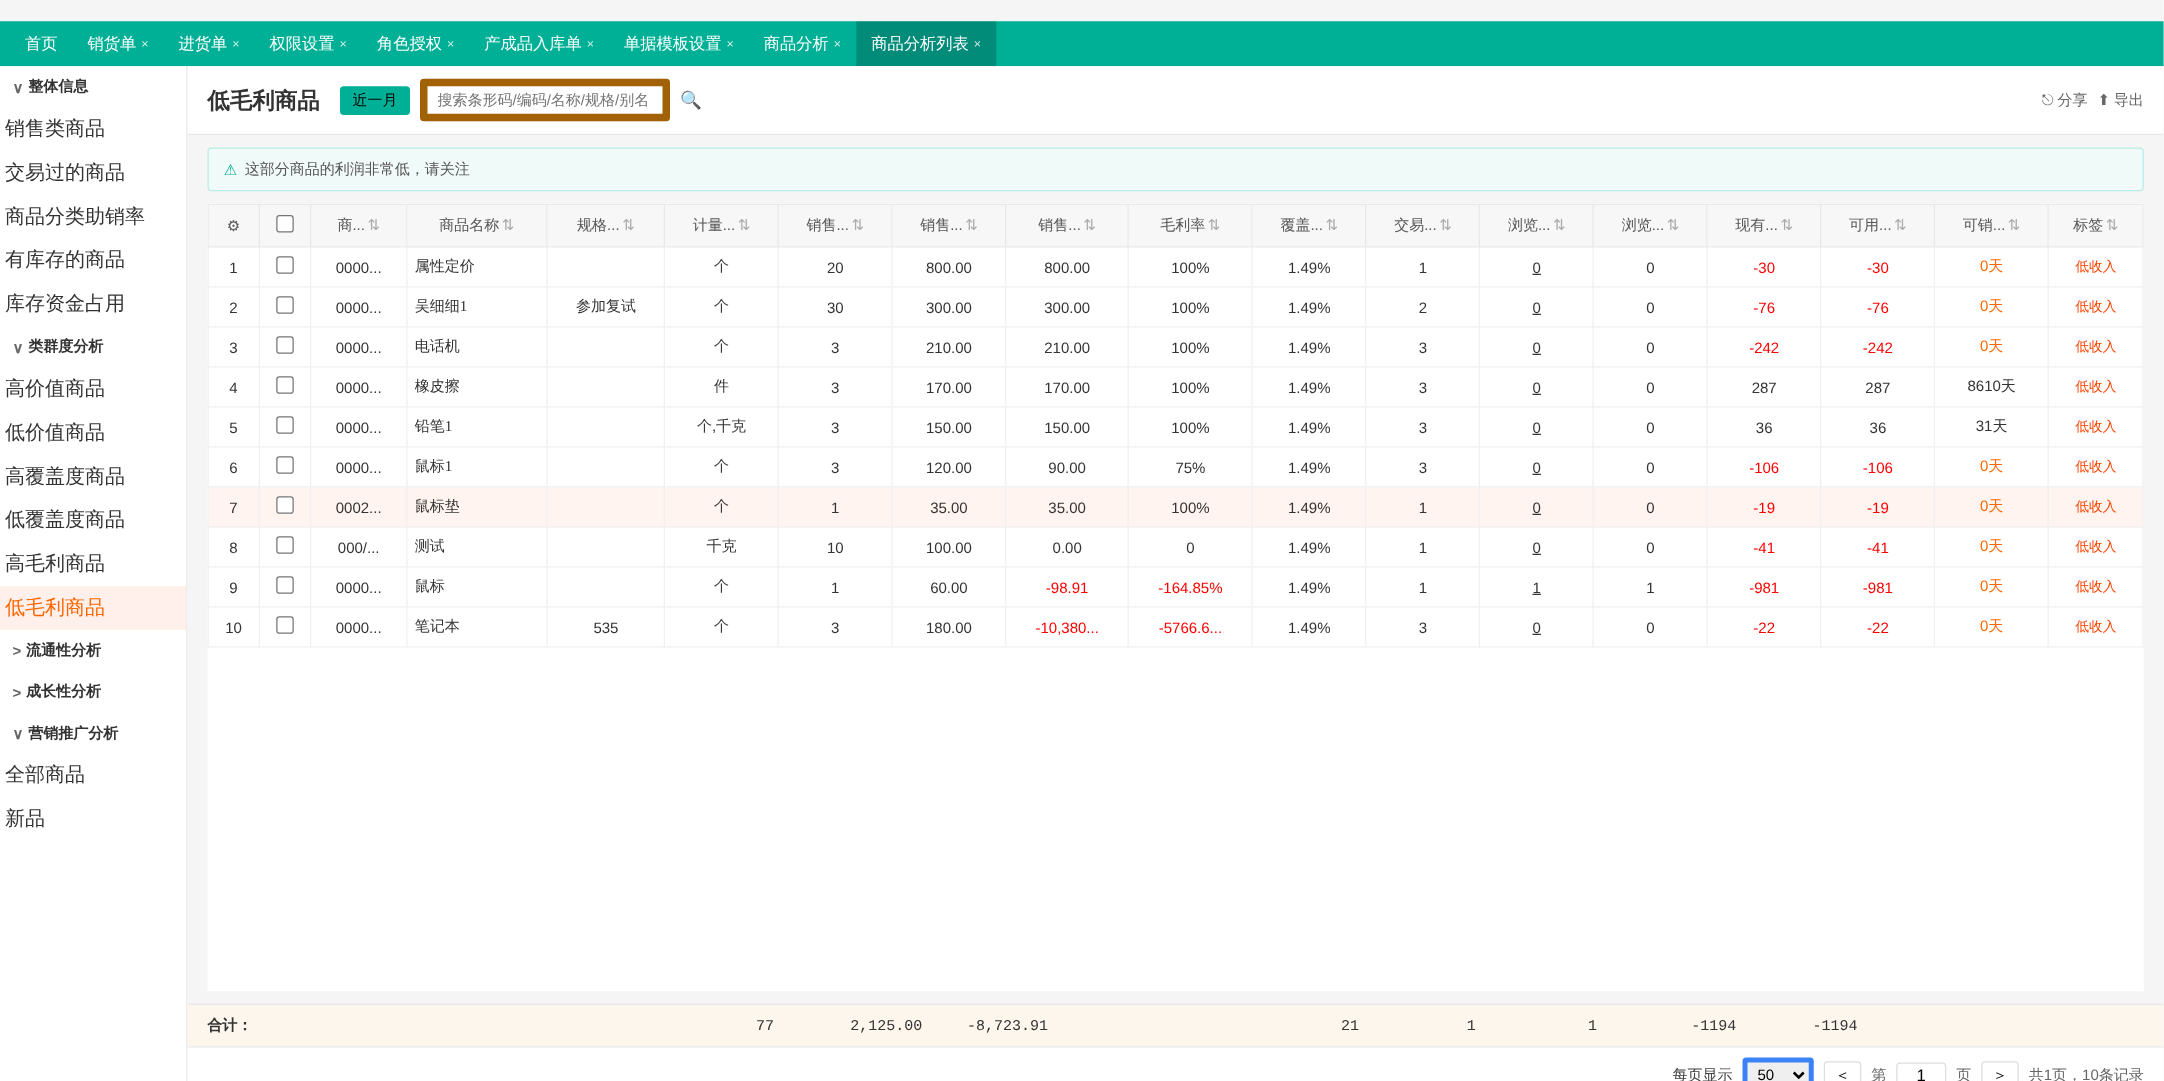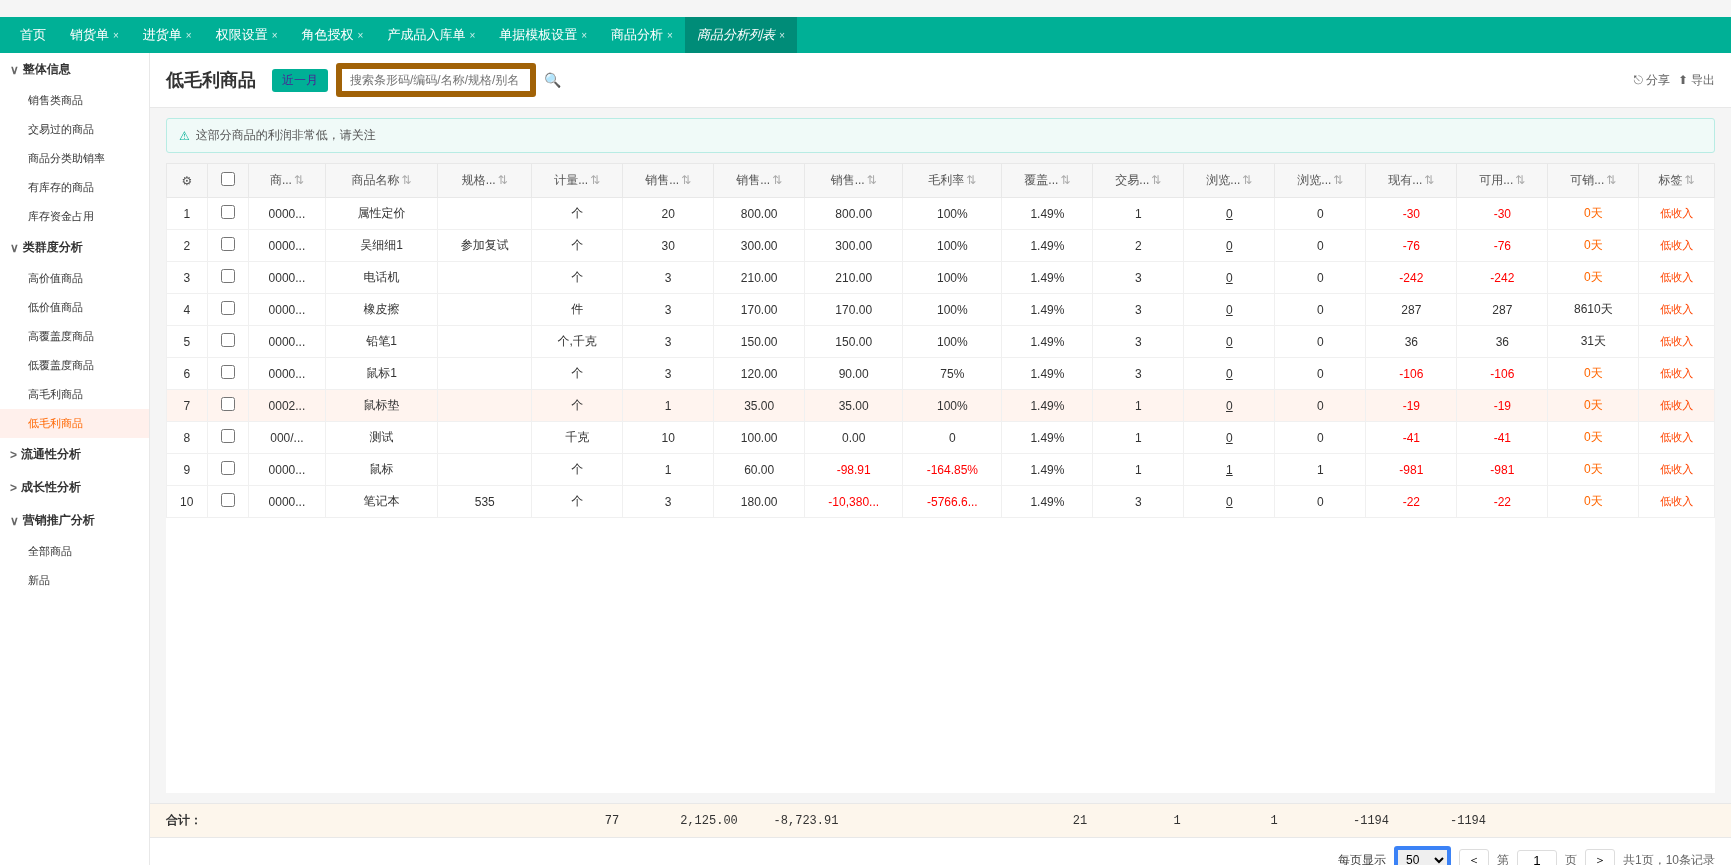--- a/index.html
+++ b/index.html
@@ -17,21 +17,21 @@
     .top-nav .nav-item {
       color: #fff;
       padding: 0 12px;
       height: 36px;
       display: flex;
       align-items: center;
       cursor: pointer;
       font-size: 13px;
       white-space: nowrap;
     }
-    .top-nav .nav-item.active { background: rgba(0,0,0,0.2); font-style: italic; }
+    .top-nav .nav-item.active { background: rgba(0,0,0,0.2); }
     .top-nav .nav-item .close-x { margin-left: 4px; font-size: 10px; opacity: 0.8; }
 
     
     .main-layout {
       display: flex;
       height: calc(100vh - 36px);
     }
 
     
     .sidebar {
@@ -45,22 +45,22 @@
       display: flex;
       align-items: center;
       padding: 8px 10px;
       font-size: 12px;
       color: #333;
       cursor: pointer;
       font-weight: bold;
     }
     .sidebar-group-header .arrow { margin-right: 4px; color: #666; }
     .sidebar-item {
-      padding: 7px 10px 7px 28px;
-      font-size: 11px;
+      padding: 7px 10px 7px 4px;
+      font-size: 16px;
       color: #333;
       cursor: pointer;
     }
     .sidebar-item.active { background: #fff0ec; color: #ff6600; }
 
     
     .content {
       flex: 1;
       display: flex;
       flex-direction: column;
@@ -78,21 +78,21 @@
       gap: 8px;
     }
     .page-title {
       font-size: 18px;
       font-weight: bold;
       color: #333;
       margin-right: 8px;
     }
     .date-filter-btn {
       background: #00b096;
-      color: #4c1d95;
+      color: #000000;
       border: none;
       border-radius: 3px;
       padding: 3px 10px;
       cursor: pointer;
       font-size: 12px;
     }
     .search-box {
       border: 6px solid #a16207;
       border-radius: 3px;
       padding: 4px 8px;
@@ -166,21 +166,21 @@
     tbody tr {
       border-bottom: 1px solid #f0f0f0;
     }
     tbody tr.highlighted { background: #fff4ef; }
     tbody td {
       padding: 7px 6px;
       border: 1px solid #f0f0f0;
       text-align: center;
       white-space: nowrap;
     }
-    tbody td.text-left { text-align: center; }
+    tbody td.text-left { text-align: left; font-family: Liberation Serif, serif; }
     .tag-low-income {
       color: #ff4500;
       font-size: 11px;
     }
     .text-orange { color: #ff6600; }
     .text-red { color: #f00; }
     .underline { text-decoration: underline; cursor: pointer; }
     
     
     .table-footer {

